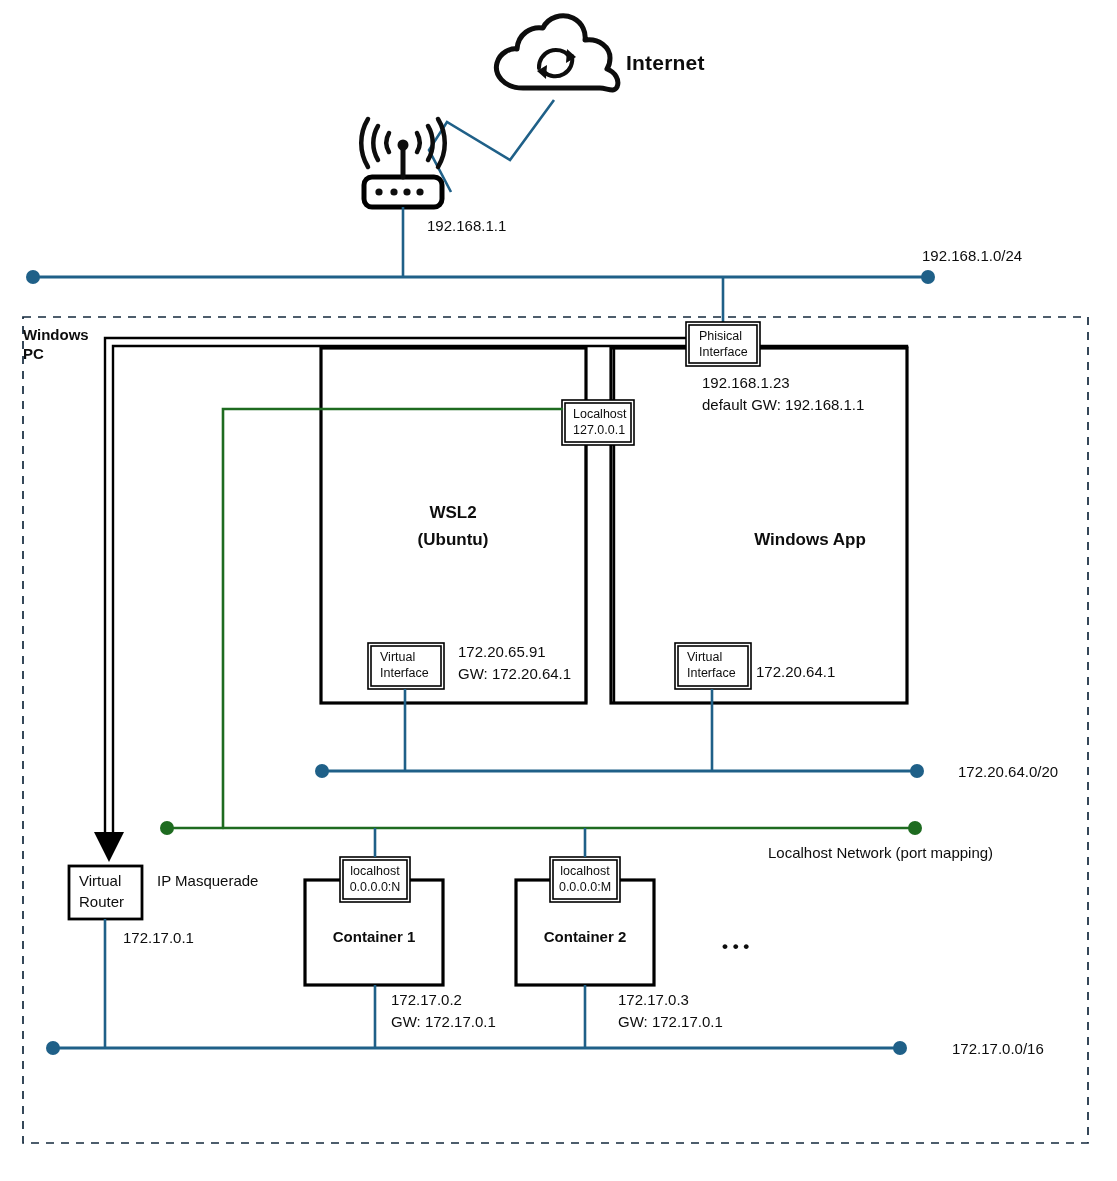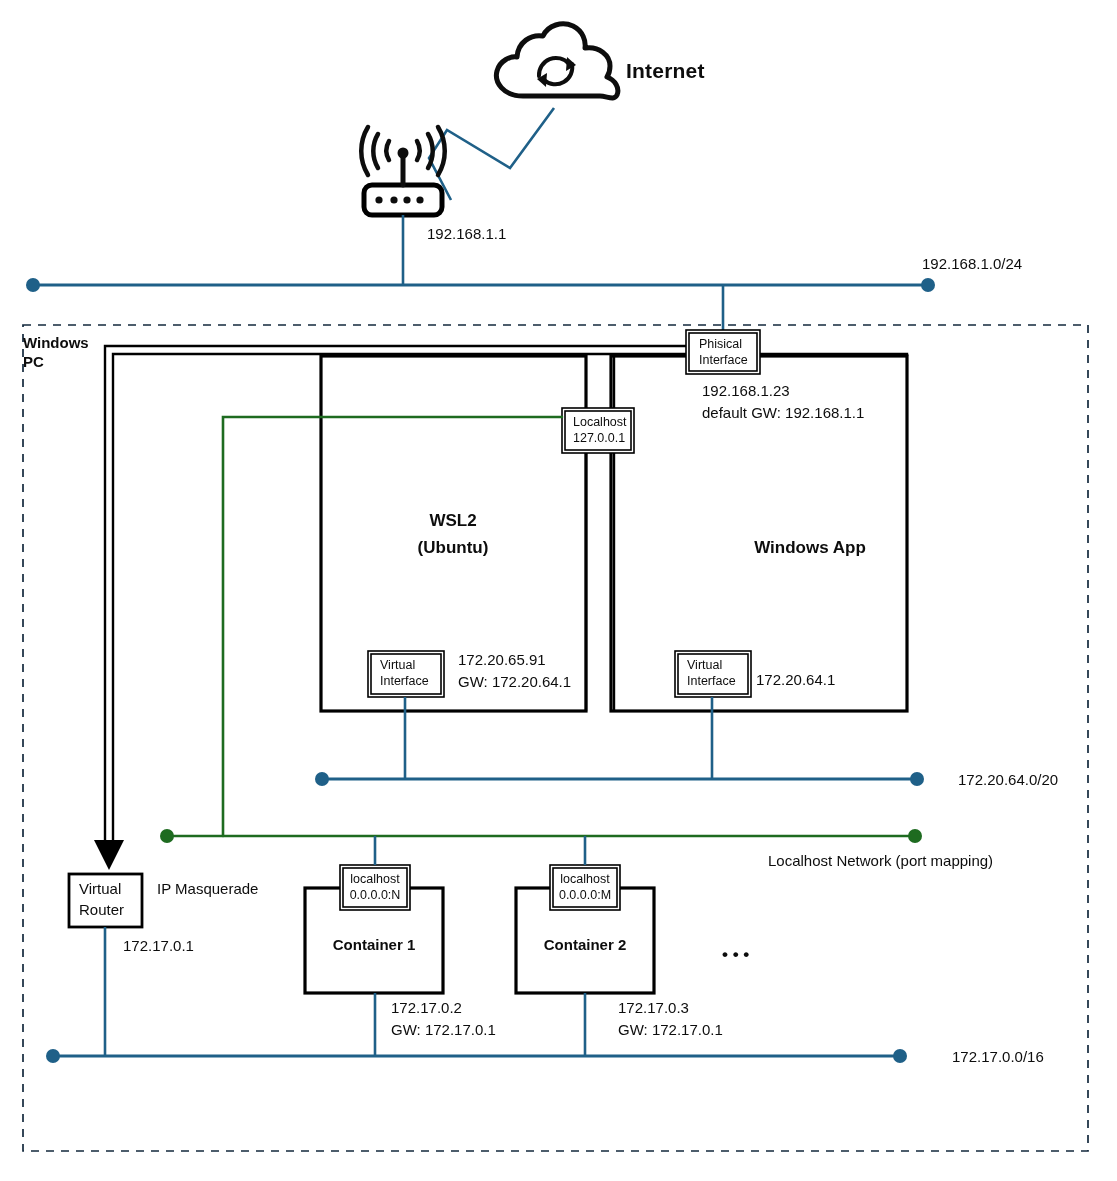--- a/index.html
+++ b/index.html
@@ -11,21 +11,20 @@
     font-family: "Liberation Sans", sans-serif;
     width: 1117px;
     height: 1181px;
     position: relative;
     overflow: hidden;
   }
   #diagram-root {
     position: relative;
     width: 1117px;
     height: 882px;
-    margin-top: 8px;
   }
   svg.canvas {
     position: absolute;
     top: 0;
     left: 0;
     width: 1117px;
     height: 1181px;
   }
   text {
     font-family: "Liberation Sans", sans-serif;

